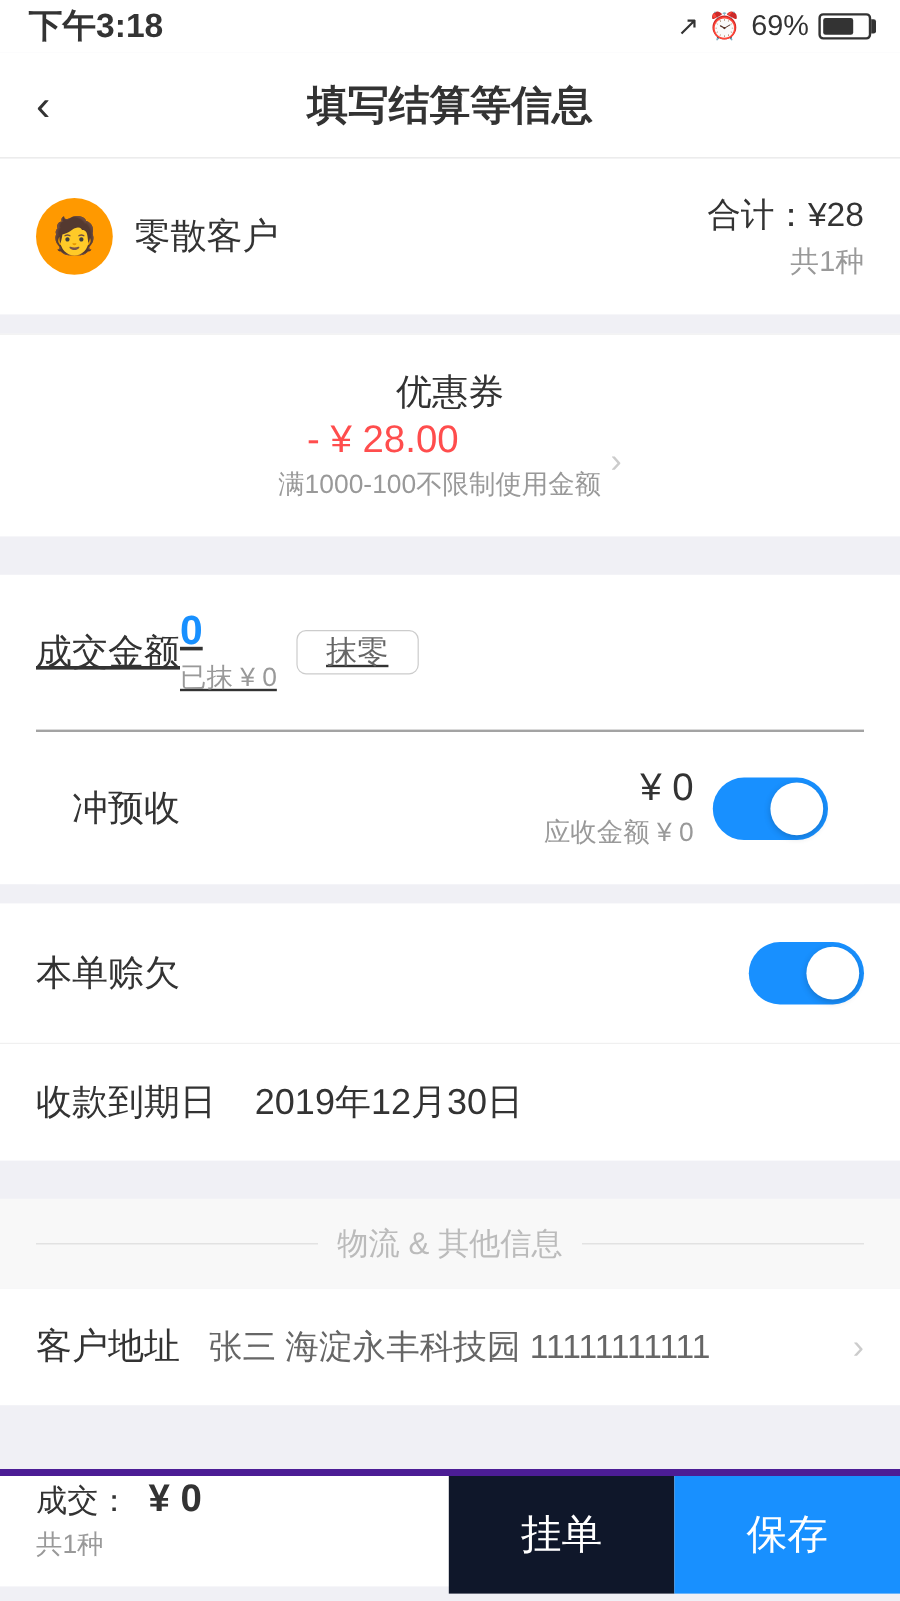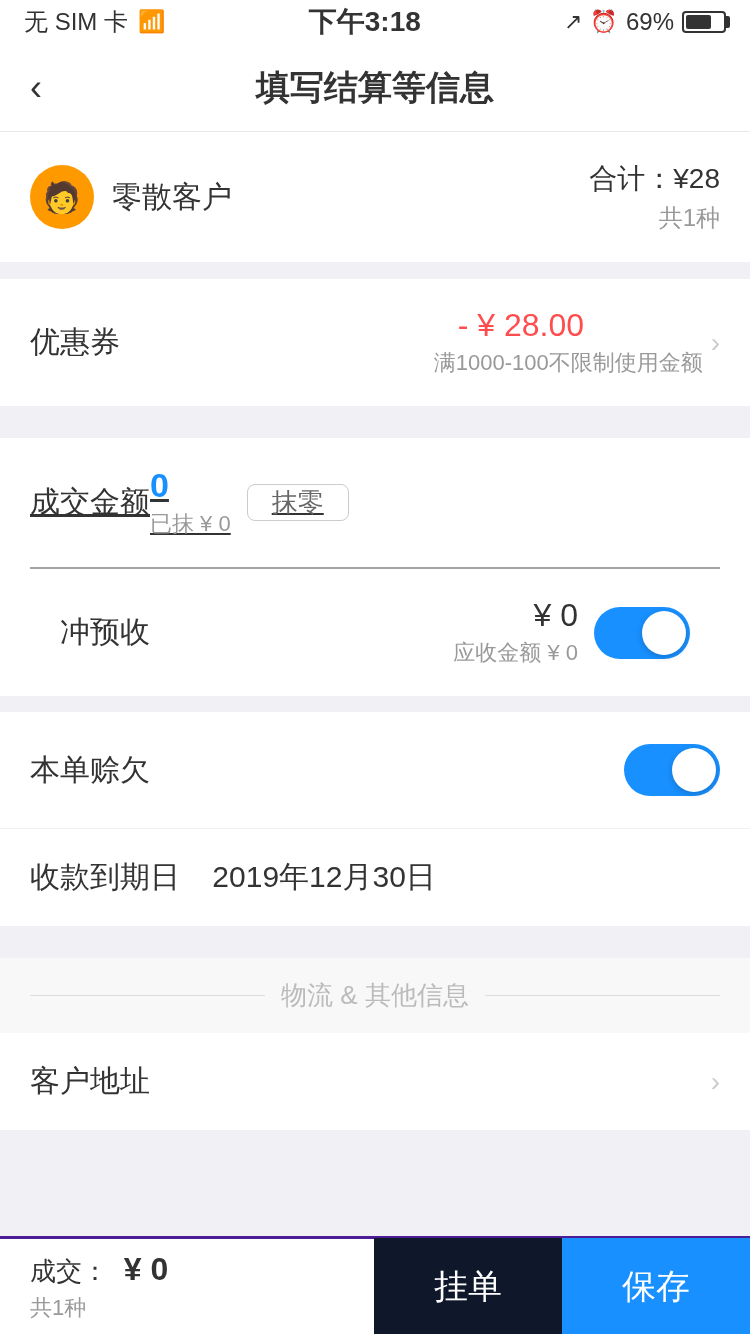--- a/index.html
+++ b/index.html
@@ -108,20 +108,21 @@
     .customer-count { font-size: 24px; color: #999; margin-top: 4px; }
 
     
     .coupon-row {
       display: flex;
       align-items: center;
       justify-content: space-between;
       padding: 28px 30px;
       background: #fff;
       border-top: 1px solid #f0f0f0;
+      flex-direction: column;
     }
     .coupon-label { font-size: 30px; color: #333; }
     .coupon-amount { font-size: 32px; color: #ff4d4d; font-weight: 500; margin-left: 24px; }
     .coupon-desc { font-size: 22px; color: #999; margin-top: 4px; text-align: right; }
     .chevron-right { font-size: 28px; color: #ccc; }
 
     
     .gray-bar {
       height: 16px;
       background: #f0f0f5;
@@ -234,28 +235,27 @@
       padding: 28px 30px;
       background: #fff;
     }
     .address-label { font-size: 30px; color: #333; flex-shrink: 0; margin-right: 24px; }
     .address-value { font-size: 28px; color: #666; flex: 1; }
     .address-chevron { font-size: 28px; color: #ccc; }
 
     
     .bottom-bar {
       position: fixed;
-      bottom: 0;
+      bottom: 12px;
       left: 0;
       width: 750px;
       height: 98px;
       display: flex;
-      align-items: center;
-      background: #fff;
-      border-top: 3px solid #4c1d95;
+      background: #fff;
+      border-top: 6px solid #4c1d95;
     }
     .bottom-info {
       flex: 1;
       padding: 0 30px;
     }
     .bottom-deal { font-size: 26px; color: #333; }
     .bottom-deal-amount { font-size: 32px; color: #333; font-weight: 600; margin-left: 8px; }
     .bottom-count { font-size: 22px; color: #999; margin-top: 4px; }
     .btn-hang {
       width: 188px;
@@ -283,24 +283,20 @@
     }
 
     .content-area {
       padding-bottom: 98px;
     }
   </style>
 </head>
 <body>
 
 <div class="status-bar">
-  <div class="status-left">
-    <span>无 SIM 卡</span>
-    <span class="wifi-icon">📶</span>
-  </div>
   <div style="font-size:28px;font-weight:600;">下午3:18</div>
   <div class="status-right">
     <span style="font-size:22px;">↗</span>
     <span style="font-size:22px;">⏰</span>
     <span>69%</span>
     <div class="battery-icon">
       <div class="battery-fill"></div>
     </div>
   </div>
 </div>
@@ -388,20 +384,21 @@
 
   <div class="logistics-section">
     <div class="logistics-label">
       <span>物流 &amp; 其他信息</span>
     </div>
   </div>
 
   <div class="section">
     <div class="address-row">
       <span class="address-label">客户地址</span>
+      <span class="address-value">张三 海淀永丰科技园 11111111111</span>
       <span class="address-chevron">›</span>
     </div>
   </div>
 
   <div style="height:200px;background:#f0f0f5;"></div>
 
 </div>
 
 <div class="bottom-bar">
   <div class="bottom-info">

